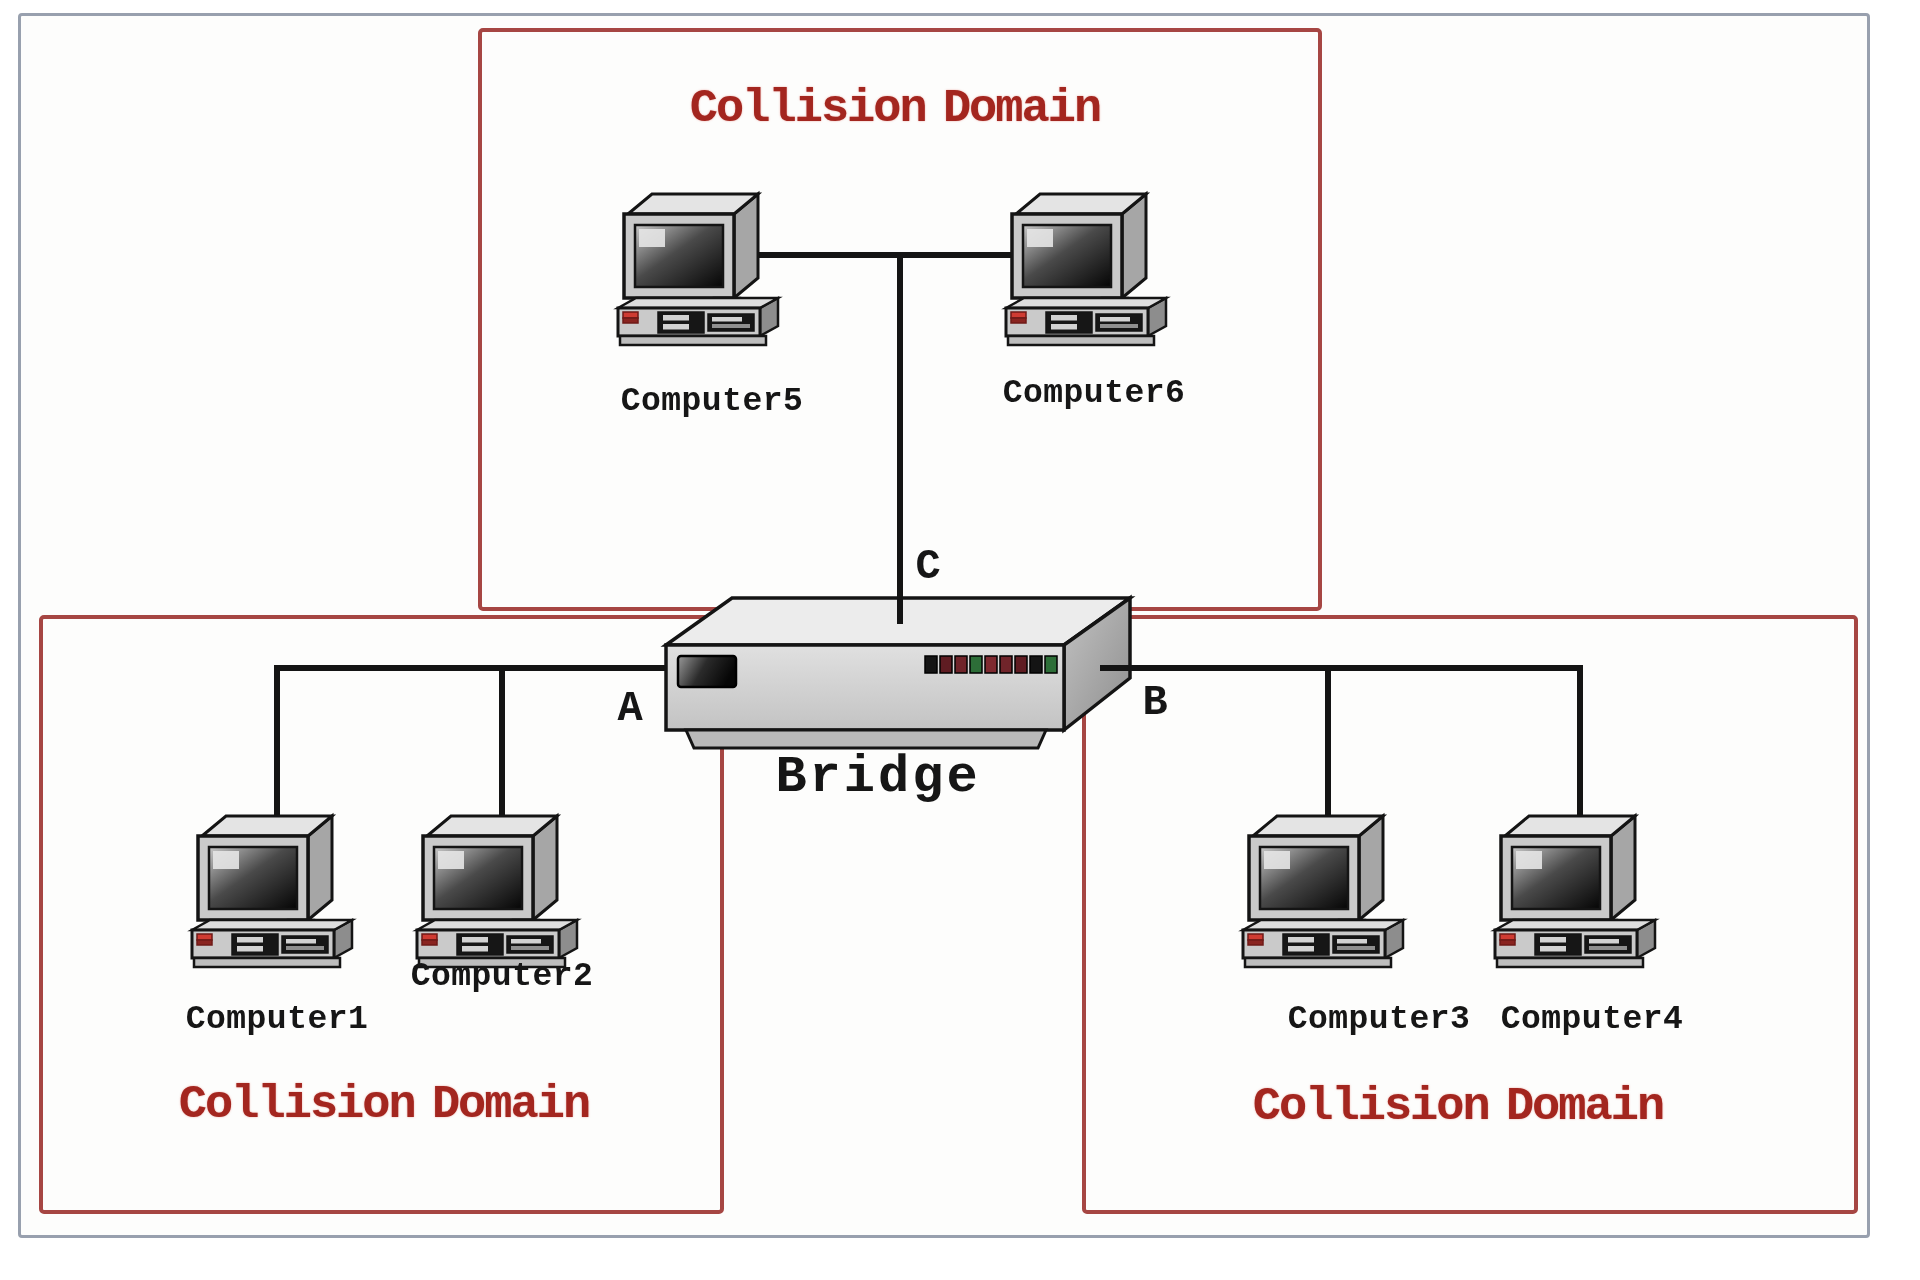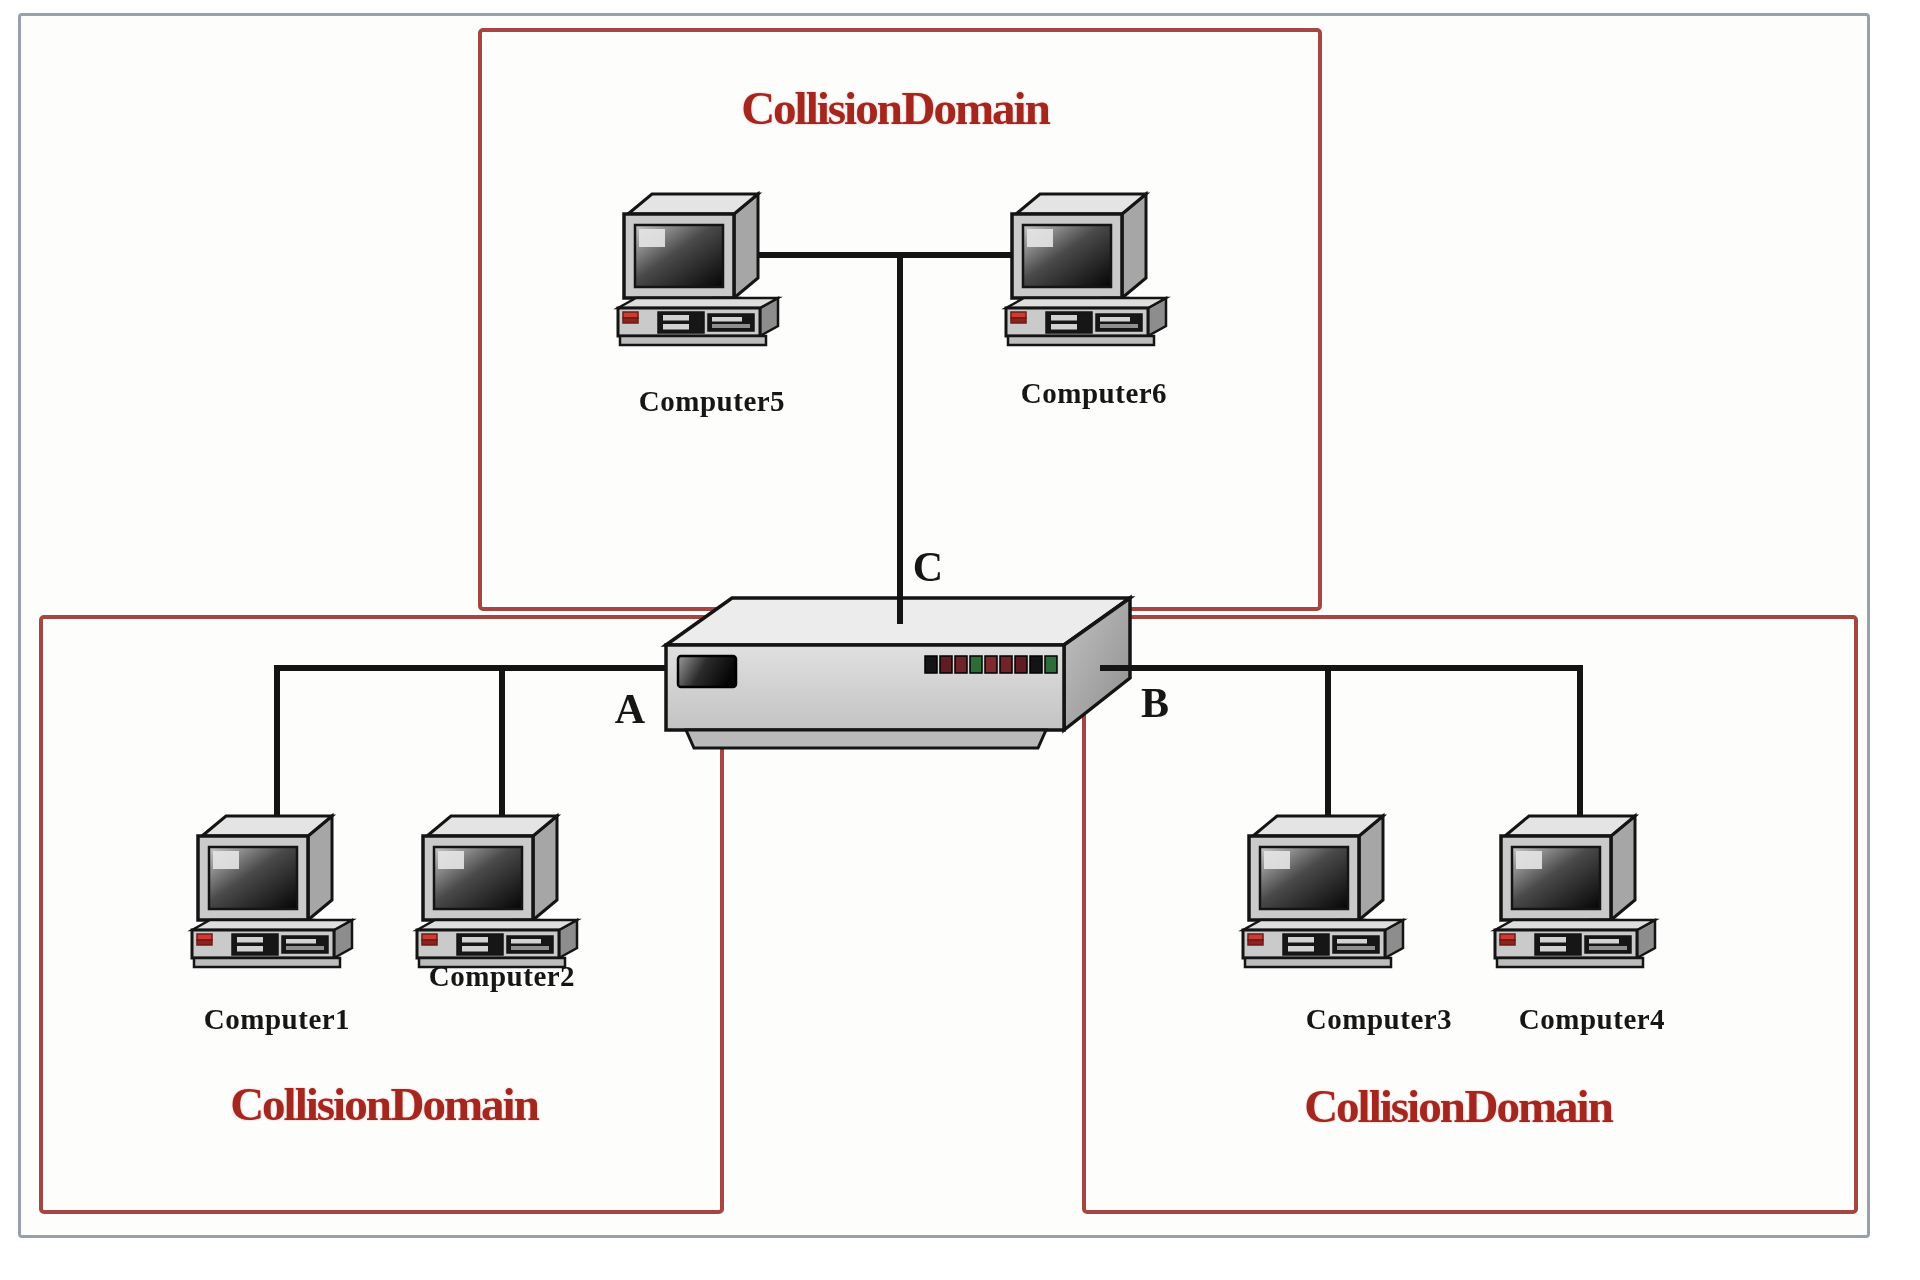--- a/index.html
+++ b/index.html
@@ -5,21 +5,21 @@
   :root{
     --domain-border:#a64643;
     --domain-label:#a3261f;
     --connector:#141414;
     --frame-border:#98a0ae;
     --bg:#ffffff;
   }
   html,body{margin:0;padding:0;background:#fff;}
   .canvas{
     position:relative;width:1920px;height:1280px;background:var(--bg);
-    font-family:Liberation Serif, serif;overflow:hidden;border-radius:32px;
+    font-family:Liberation Mono, monospace;overflow:hidden;border-radius:32px;
   }
   .frame{
     position:absolute;left:18px;top:13px;width:1846px;height:1219px;
     border:3px solid var(--frame-border);border-radius:4px;background:#fdfdfc;
   }
   .domain-box{
     position:absolute;border:4px solid var(--domain-border);border-radius:5px;
     background:transparent;
   }
   .domain-box.top{left:478px;top:28px;width:836px;height:575px;}
@@ -28,21 +28,21 @@
   .net-svg{position:absolute;left:0;top:0;width:1920px;height:1280px;}
   .label{
     position:absolute;transform:translate(-50%,-50%);white-space:nowrap;
     color:#161616;
   }
   .domain-title{
     font-size:47px;font-weight:700;color:var(--domain-label);
     letter-spacing:-2px;word-spacing:-9px;
     text-shadow:0 0 2px rgba(220,90,80,0.55);
   }
-  .pc-label{font-size:29px;font-weight:700;letter-spacing:0.5px;text-align:right;}
+  .pc-label{font-size:33px;font-weight:700;letter-spacing:0.5px;text-align:right;}
   .port-label{font-size:42px;font-weight:700;}
   .bridge-title{font-size:52px;font-weight:700;letter-spacing:3px;}
   .shape-outline{stroke:var(--connector);stroke-linejoin:miter;}
   .wire{stroke:var(--connector);stroke-width:6;fill:none;}
 </style>
 </head>
 <body>
 
 <div class="canvas">
 
@@ -140,20 +140,21 @@
       </g>
     <g>
         <use href="#pc" x="1006" y="186"></use>
       </g>
   </svg>
 
   <div class="label domain-title" style="left:895px;top:108px">Collision Domain</div>
   <div class="label domain-title" style="left:384px;top:1104px">Collision Domain</div>
   <div class="label domain-title" style="left:1458px;top:1106px">Collision Domain</div>
 
+  <div class="label bridge-title" style="left:878px;top:777px">Bridge</div>
   <div class="label port-label" style="left:630px;top:709px">A</div>
   <div class="label port-label" style="left:1155px;top:703px">B</div>
   <div class="label port-label" style="left:928px;top:567px">C</div>
 
   <div class="label pc-label" style="left:277px;top:1019px">Computer1</div>
   <div class="label pc-label" style="left:502px;top:976px">Computer2</div>
   <div class="label pc-label" style="left:1379px;top:1019px">Computer3</div>
   <div class="label pc-label" style="left:1592px;top:1019px">Computer4</div>
   <div class="label pc-label" style="left:712px;top:401px">Computer5</div>
   <div class="label pc-label" style="left:1094px;top:393px">Computer6</div>

